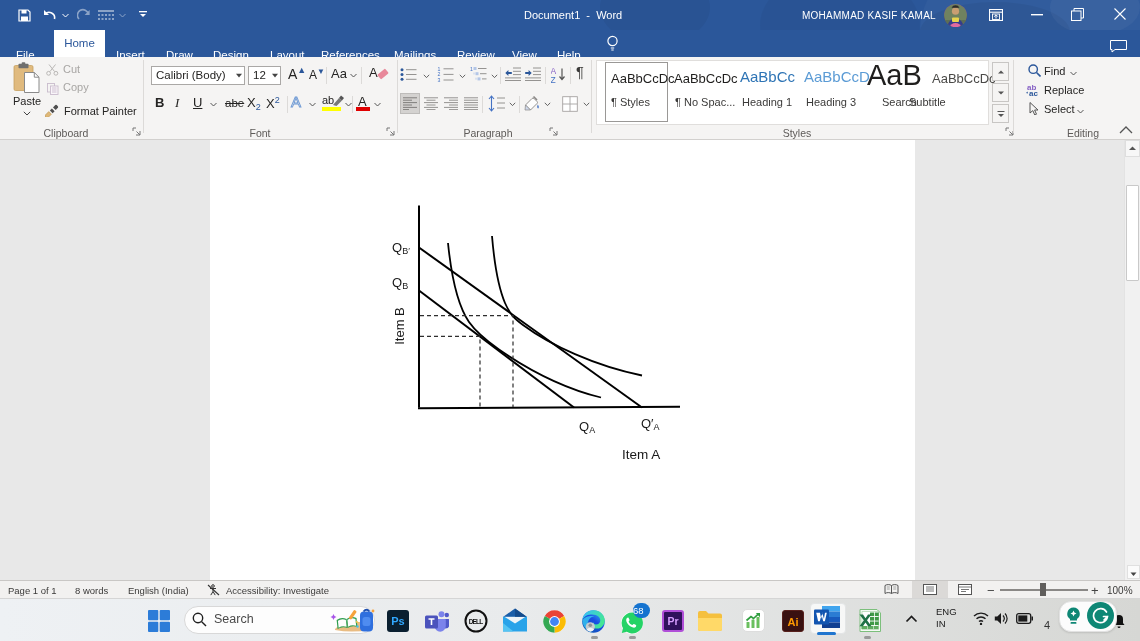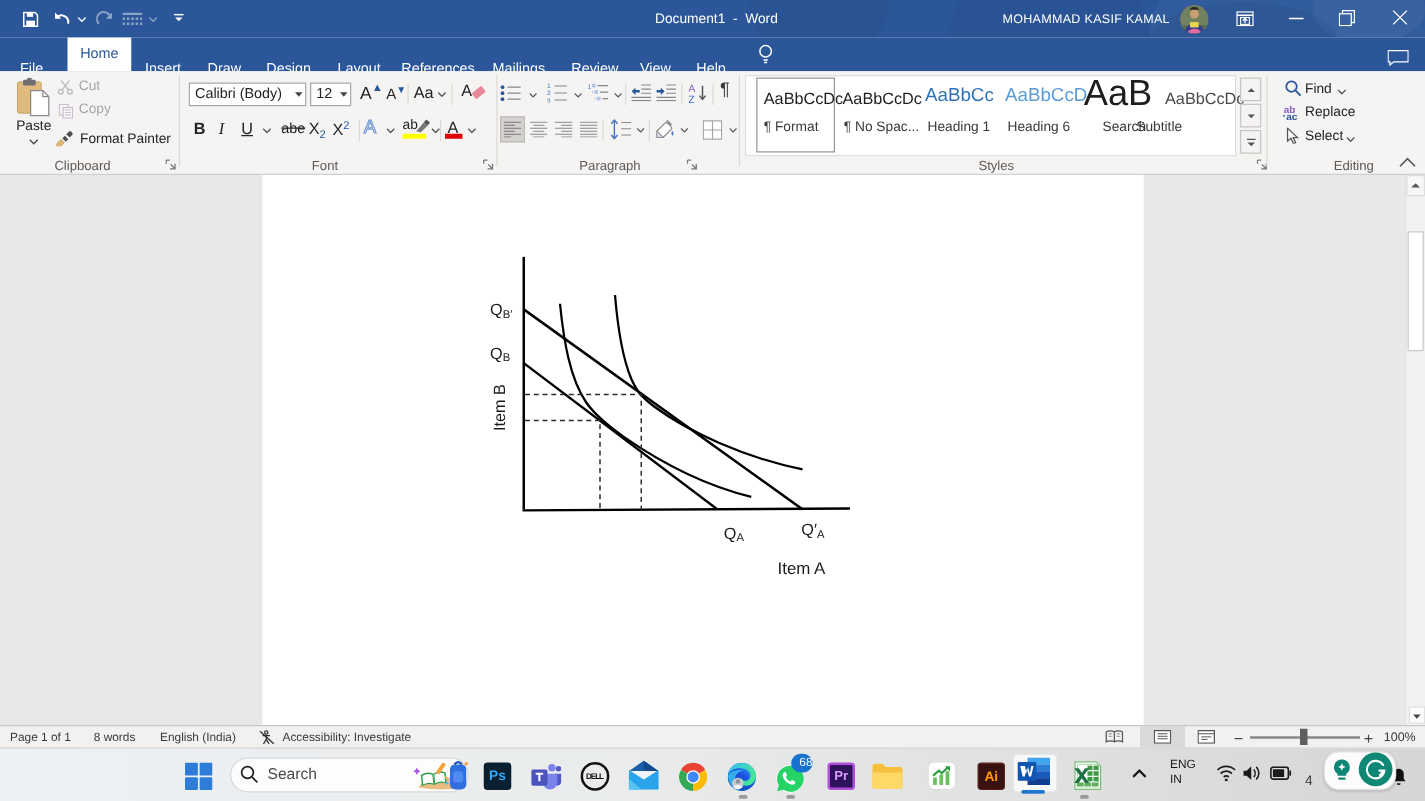--- a/index.html
+++ b/index.html
@@ -355,27 +355,27 @@
     <div class="glabel" style="left:428px">Paragraph</div>
     <svg class="launcher" style="left:549px" viewBox="0 0 10 10">
         <path d="M1 1 v3 M1 1 h3 M8 4 V8 H4 M8 8 L4.5 4.5" stroke="#777" fill="none"></path>
       </svg>
     <div class="gsep" style="left:591px"></div>
 
     <div class="abs" style="left:596px;top:3px;width:393px;height:65px;background:#fff;border:1px solid #e0deDC"></div>
 
     <div class="abs" style="left:605px;top:5px;width:63px;height:60px;background:#fff;border:1px solid #9a9896"></div>
     <div class="abs" style="left:611px;top:14px;font-size:13px;color:#1f1e1d">AaBbCcDc</div>
-    <div class="abs" style="left:611px;top:39px;font-size:11px;color:#3b3a39">¶ Format</div>
+    <div class="abs" style="left:611px;top:39px;font-size:11px;color:#3b3a39">¶ Styles</div>
     <div class="abs" style="left:674px;top:14px;font-size:13px;color:#1f1e1d">AaBbCcDc</div>
     <div class="abs" style="left:675px;top:39px;font-size:11px;color:#3b3a39">¶ No Spac...</div>
     <div class="abs" style="left:740px;top:11px;font-size:15px;color:#2e74b5">AaBbCс</div>
     <div class="abs" style="left:742px;top:39px;font-size:11px;color:#3b3a39">Heading 1</div>
     <div class="abs" style="left:804px;top:11px;font-size:15px;color:#5b9bd5">AaBbCcD</div>
-    <div class="abs" style="left:806px;top:39px;font-size:11px;color:#3b3a39">Heading 6</div>
+    <div class="abs" style="left:806px;top:39px;font-size:11px;color:#3b3a39">Heading 3</div>
     <div class="abs" style="left:867px;top:2px;font-size:29px;color:#1f1e1d">AaB</div>
     <div class="abs" style="left:882px;top:39px;font-size:11px;color:#3b3a39">Search</div>
     <div class="abs" style="left:932px;top:14px;font-size:13px;color:#4a4947">AaBbCcDc</div>
     <div class="abs" style="left:909px;top:39px;font-size:11px;color:#3b3a39">Subtitle</div>
 
     <div class="abs" style="left:992px;top:5px;width:17px;height:19px;background:#f5f4f3;border:1px solid #c8c6c4"></div>
     <svg class="abs" style="left:997px;top:12px" width="8" height="6" viewBox="0 0 8 6">
         <path d="M1 4.5 L4 1.5 L7 4.5z" fill="#555"></path>
       </svg>
     <div class="abs" style="left:992px;top:26px;width:17px;height:19px;background:#f5f4f3;border:1px solid #c8c6c4"></div>
@@ -572,21 +572,21 @@
       <circle cx="8.3" cy="16.8" r="4.6" fill="#c7cbd0"></circle>
       <circle cx="8.3" cy="15.2" r="1.8" fill="#8e9297"></circle>
       <path d="M4.6 19.6 a4.6 4.3 0 0 1 7.4 0 a4.6 4.6 0 0 1 -7.4 0z" fill="#f2f3f4"></path>
     </svg>
 
     <svg class="abs" style="left:620px;top:12px" width="24" height="24" viewBox="0 0 24 24">
       <circle cx="12" cy="12" r="11" fill="#fff"></circle>
       <path d="M12 1.5 a10.5 10.5 0 0 0 -9 15.8 L1.8 22 l4.9-1.2 A10.5 10.5 0 1 0 12 1.5z" fill="#25d366"></path>
       <path d="M8 6.5 c-0.8 0-1.8 1-1.8 2.6 0 2.8 2.6 5.7 5.6 7 2.4 1 3.6 0.6 4.2-0.6 0.3-0.6 0.3-1.2 0-1.4 l-2-1 c-0.4-0.2-0.8 0-1 0.4 -0.3 0.5-0.7 0.6-1.3 0.3 -1.2-0.6-2.4-1.7-2.9-2.9 -0.2-0.5 0-0.9 0.4-1.2 0.4-0.3 0.5-0.6 0.3-1 l-0.9-1.8 C8.4 6.6 8.2 6.5 8 6.5z" fill="#fff"></path>
     </svg>
-    <div class="abs" style="left:633px;top:4px;width:17px;height:15px;background:#1573cf;border-radius:8px;color:#fff;font-size:9.5px;text-align:right;line-height:15px">68</div>
+    <div class="abs" style="left:633px;top:4px;width:17px;height:15px;background:#1573cf;border-radius:8px;color:#fff;font-size:9.5px;text-align:left;line-height:15px">68</div>
 
     <div class="abs" style="left:662px;top:11px;width:22px;height:22px;background:#30115c;border:2px solid #b04fd8;border-radius:3px;color:#d79eff;font-size:10.5px;font-weight:bold;text-align:center;line-height:18px">Pr</div>
 
     <svg class="abs" style="left:697px;top:11px" width="26" height="22" viewBox="0 0 26 22">
         <path d="M1 3 a2 2 0 0 1 2-2 h6 l2.5 2.5 H23 a2 2 0 0 1 2 2 V19 a2 2 0 0 1 -2 2 H3 a2 2 0 0 1 -2-2z" fill="#f5c03e"></path>
         <path d="M1 8 H25 V19 a2 2 0 0 1 -2 2 H3 a2 2 0 0 1 -2-2z" fill="#ffd968"></path>
       </svg>
 
     <div class="abs" style="left:742px;top:10px;width:23px;height:23px;background:#fff;border:1px solid #ddd;border-radius:5px"></div>
     <svg class="abs" style="left:745px;top:13px" width="17" height="17" viewBox="0 0 17 17">

